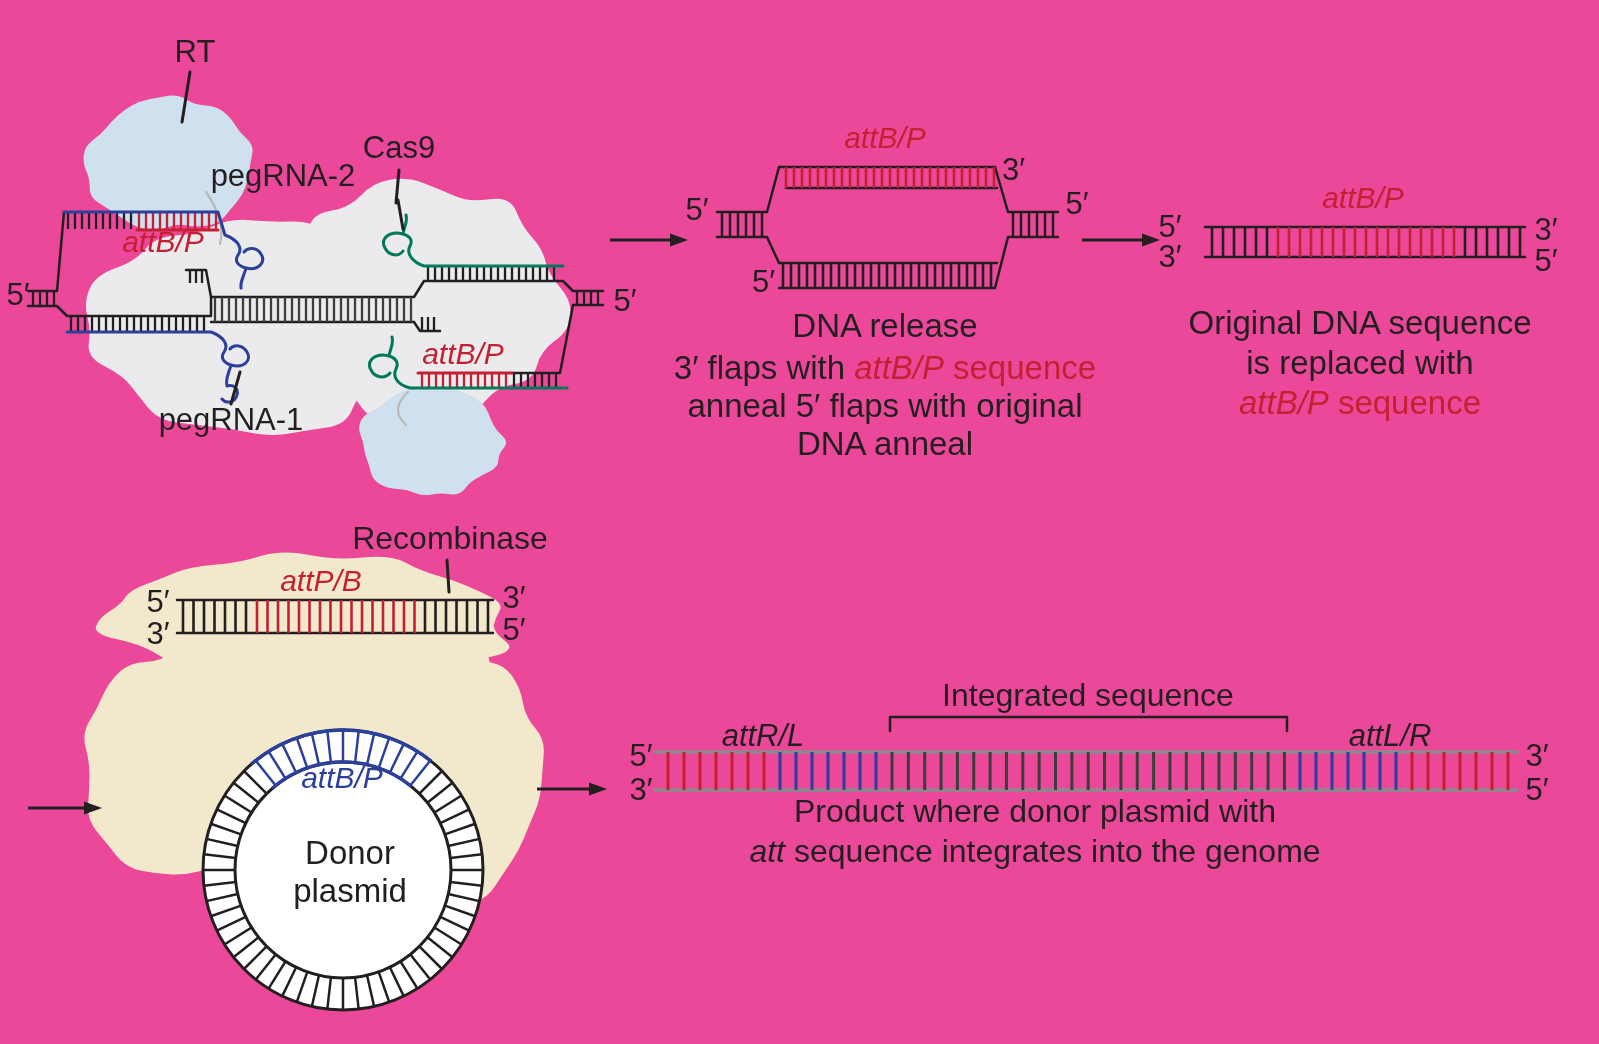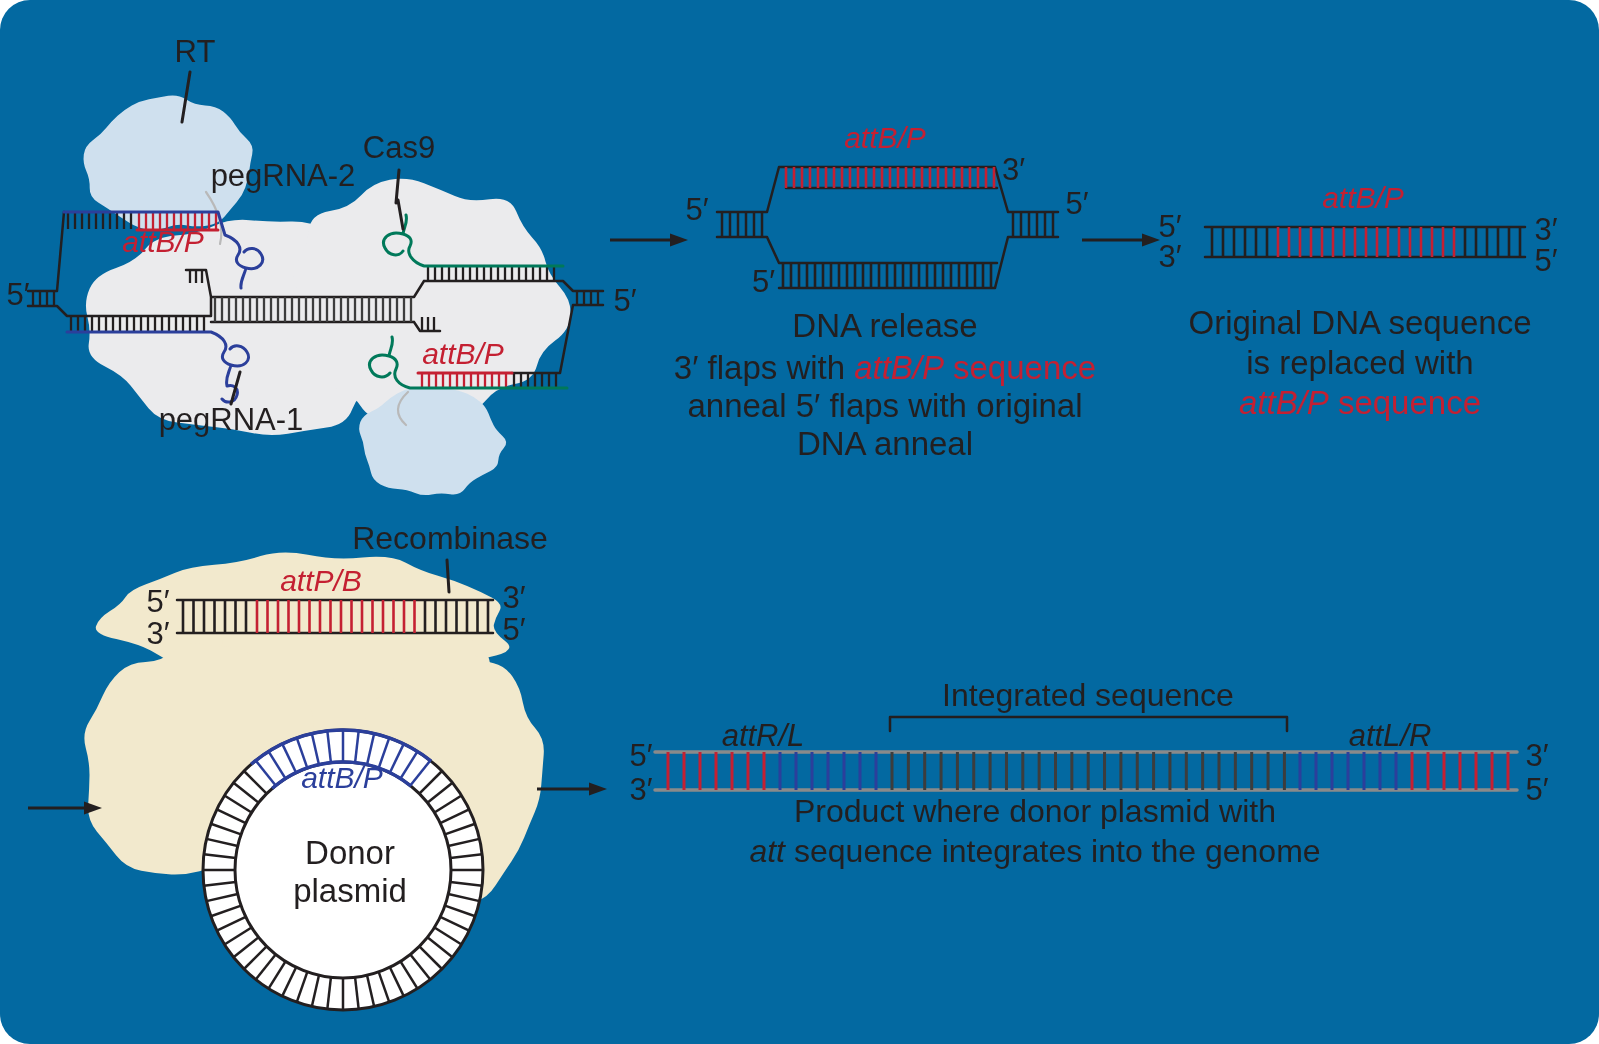--- a/index.html
+++ b/index.html
@@ -1,17 +1,17 @@
 <!DOCTYPE html>
 <html style="--ink: #231f20; --red: #c42032; --blue: #2b3f9b; --green: #00795a; --dark-tick: #3d3d3d; --strand-gray: #8a8a8a; --light-blue-blob: #cfe0ee; --gray-blob: #ebebed; --beige-blob: #f2e9cd; --linker-gray: #b9b9b9;"><head>
 <meta charset="utf-8">
 <style>
   html,body{margin:0;padding:0;background:#fff;}
-  .stage{position:relative;width:1599px;height:1044px;background:#0369a1;overflow:hidden;
-         font-family:"Liberation Sans",sans-serif;border-radius:30px;}
+  .stage{position:relative;width:1599px;height:1044px;background:#ec4899;overflow:hidden;
+         font-family:"Liberation Sans",sans-serif;}
   svg{position:absolute;left:0;top:0;}
   text{font-family:"Liberation Sans",sans-serif;fill:var(--ink);}
   .s30{font-size:30px}.s31{font-size:31px}.s32{font-size:32px}.s33{font-size:33px}
   .it{font-style:italic}
   .red{fill:var(--red)}.blue{fill:var(--blue)}
   .mid{text-anchor:middle}.end{text-anchor:end}
   .blob-gray{fill:var(--gray-blob);stroke:none}
   .blob-blue{fill:var(--light-blue-blob);stroke:none}
   .blob-beige{fill:var(--beige-blob);stroke:none}
   .ln{fill:none;stroke:var(--ink);stroke-width:2.5;stroke-linejoin:round;stroke-linecap:round}

